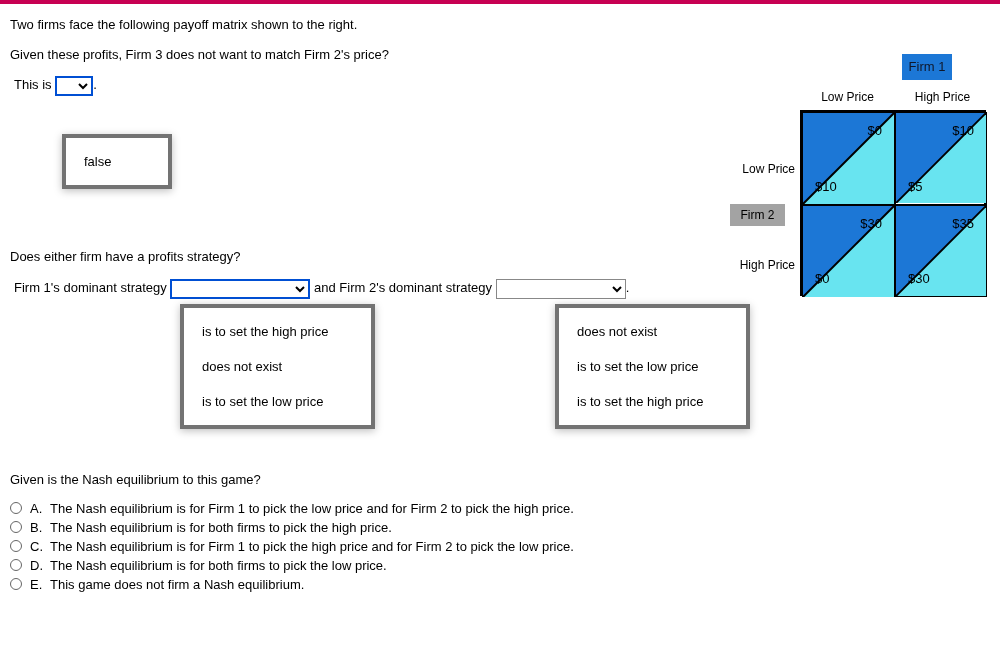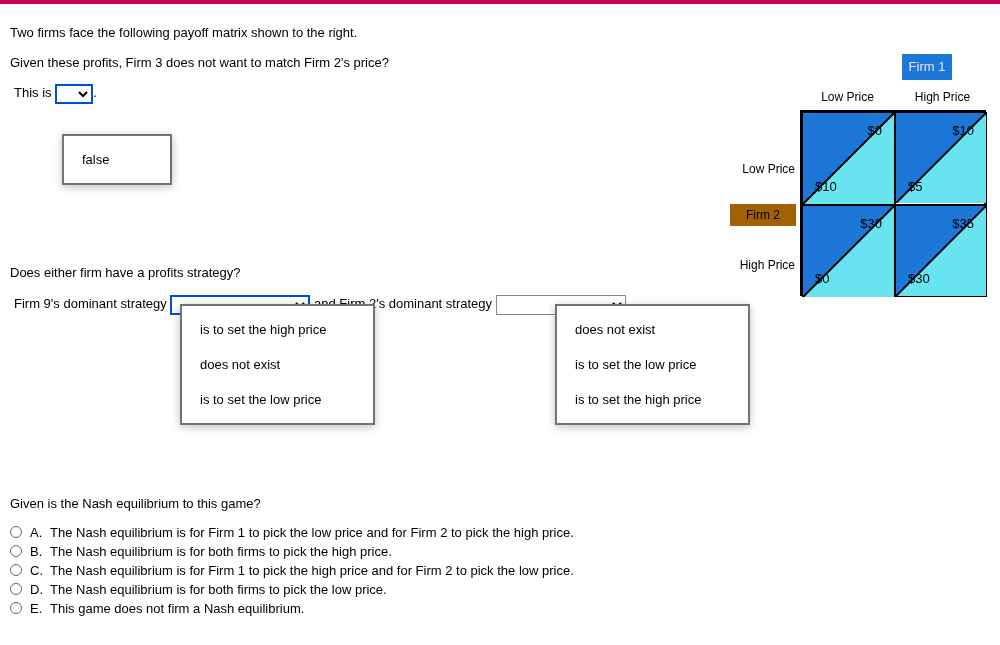--- a/index.html
+++ b/index.html
@@ -15,42 +15,42 @@
     overflow: hidden;
   }
   .topbar {
     height: 4px;
     background: #c70052;
   }
   .content {
     padding: 8px 10px;
     position: relative;
   }
-  p { margin: 12px 0 12px 0; line-height: 1.4; }
+  p { margin: 4px 0 12px 0; line-height: 1.4; }
 
   .inline-select {
     display: inline-block;
     vertical-align: middle;
     border: 2px solid #004fd3;
     background: #fff;
     height: 20px;
     min-width: 38px;
     padding: 0 3px;
     font-family: inherit;
     font-size: 12px;
   }
   .inline-select.wide { min-width: 140px; border-color: #004fd3; }
   .inline-select.tight { min-width: 38px; }
   .inline-select.gray2 { border: 1px solid #888; min-width: 130px; }
 
   .options-panel {
     position: absolute;
     background: #fff;
     box-shadow: 0 2px 8px rgba(0,0,0,0.25);
-    border: 2px solid #737373;
+    border: 4px solid #737373;
     font-size: 13px;
     padding: 6px 0;
   }
   .options-panel .opt {
     padding: 10px 18px;
   }
 
   .row-line { margin: 0 0 18px 4px; }
 
   .radio-list { margin-top: 6px; }
@@ -68,39 +68,39 @@
     right: 10px;
     width: 262px;
     font-size: 12px;
   }
   .firm1-label {
     position: absolute;
     top: 4px;
     left: 174px;
     width: 50px; height: 26px;
     background: #1c77d6;
-    color: #e5e5e5;
+    color: #0f172a;
     text-align: center;
     line-height: 26px;
     font-size: 13px;
   }
   .col-labels {
     position: absolute;
     top: 40px;
     left: 72px;
     width: 190px;
     display: flex;
   }
   .col-labels div { flex: 1; text-align: center; }
   .firm2-label {
     position: absolute;
     top: 154px;
     left: 2px;
-    width: 66px; height: 22px;
-    background: #a16207;
+    width: 55px; height: 22px;
+    background: #a3a3a3;
     text-align: center;
     line-height: 22px;
   }
   .row-label {
     position: absolute;
     left: 7px;
     width: 60px;
     text-align: right;
   }
   .row-label.r1 { top: 112px; }
@@ -149,21 +149,21 @@
 
   <div class="options-panel" style="top:130px; left:62px; width:110px;">
     <div class="opt">false</div>
   </div>
 
   <div style="height:130px;"></div>
 
   <p>Does either firm have a profits strategy?</p>
 
   <p class="row-line">
-    <span>Firm 9's dominant strategy</span>
+    <span>Firm 1's dominant strategy</span>
     <select class="inline-select wide"><option></option></select>
     <span>and Firm 2's dominant strategy</span>
     <select class="inline-select gray2"><option></option></select>.
   </p>
 
   <div class="options-panel" style="top:300px; left:180px; width:195px;">
     <div class="opt">is to set the high price</div>
     <div class="opt">does not exist</div>
     <div class="opt">is to set the low price</div>
   </div>

